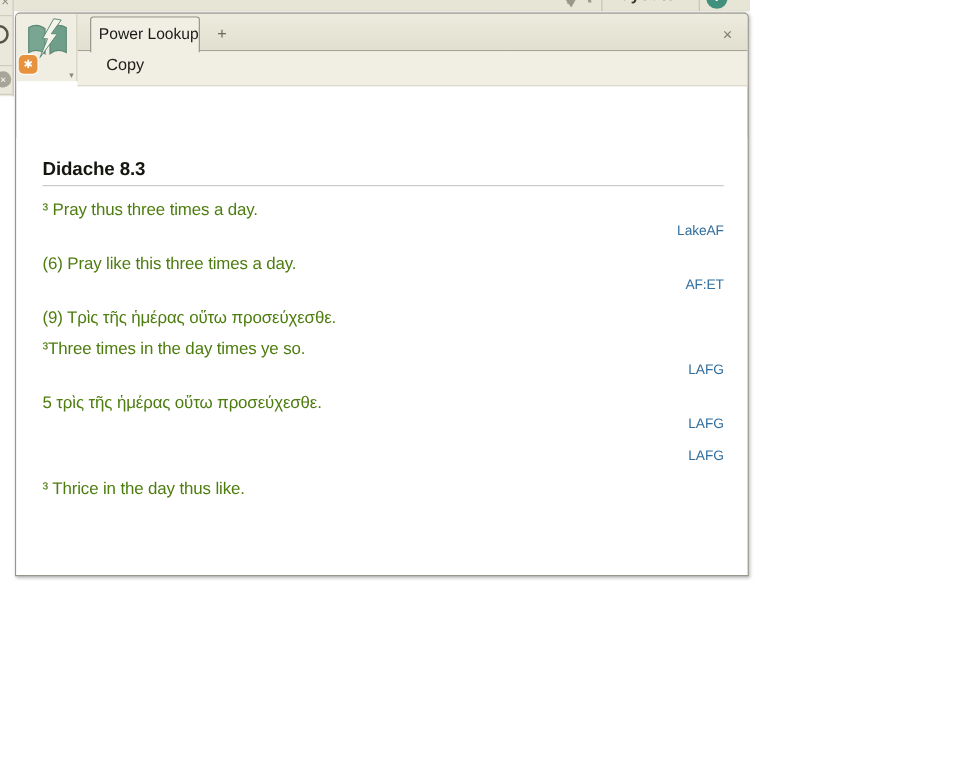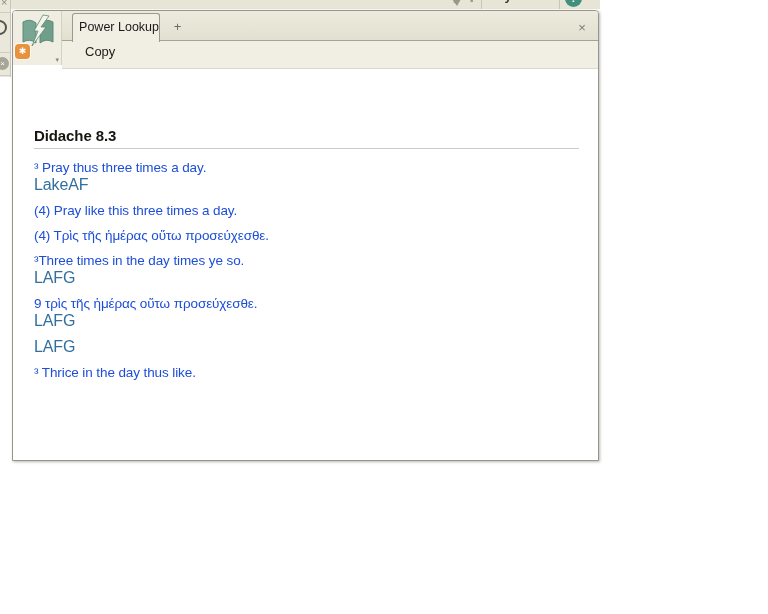--- a/index.html
+++ b/index.html
@@ -59,22 +59,22 @@
              background:#f1efe4; border-bottom:1px solid #dbd9cb; }
   .toolbar .copy { display:inline-block; margin-left:23px; margin-top:3px;
                    font-size:13px; color:#22211c; }
 
   .content { position:absolute; left:0; top:55px; right:0; bottom:0; background:#ffffff;
              padding:17px 19px 0 21px;margin-top:44px; }
   .heading { font-size:15px; font-weight:700; color:#16150f; line-height:18px; letter-spacing:-.1px; }
   .rule { border:none; border-top:1px solid #cbcbcb; margin:3px 0 0 0; }
   .entries { margin-top:10px; }
   .entry { margin-bottom:8px; }
-  .entry .txt { font-size:13.5px; color:#1d4ed8; line-height:17px; letter-spacing:-.1px; }
-  .entry .src { font-size:16px; color:#336f9e; line-height:18px; letter-spacing:-.1px; }
+  .entry .txt { font-size:13.5px; color:#4d7c0f; line-height:17px; letter-spacing:-.1px; }
+  .entry .src { font-size:11px; color:#336f9e; line-height:18px; text-align:right; letter-spacing:-.1px; }
 </style>
 </head>
 <body>
 
 <div class="stage">
 
   <div class="top-strip">
     <div class="undo-wrap">
       <svg width="26" height="20" viewBox="0 0 26 20">
         <path d="M4 14 Q4 6 12 6 Q20 6 21 13" fill="none" stroke="#9a9889" stroke-width="2.4"></path>
@@ -123,31 +123,32 @@
 
     <div class="content">
       <div class="heading">Didache 8.3</div>
       <hr class="rule">
       <div class="entries">
         <div class="entry">
           <div class="txt">³ Pray thus three times a day.</div>
           <div class="src">LakeAF</div>
         </div>
         <div class="entry">
-          <div class="txt">(4) Pray like this three times a day.</div>
+          <div class="txt">(6) Pray like this three times a day.</div>
+          <div class="src">AF:ET</div>
         </div>
         <div class="entry">
-          <div class="txt">(4) Τρὶς τῆς ἡμέρας οὕτω προσεύχεσθε.</div>
+          <div class="txt">(9) Τρὶς τῆς ἡμέρας οὕτω προσεύχεσθε.</div>
         </div>
         <div class="entry">
           <div class="txt">³Three times in the day times ye so.</div>
           <div class="src">LAFG</div>
         </div>
         <div class="entry">
-          <div class="txt">9 τρὶς τῆς ἡμέρας οὕτω προσεύχεσθε.</div>
+          <div class="txt">5 τρὶς τῆς ἡμέρας οὕτω προσεύχεσθε.</div>
           <div class="src">LAFG</div>
         </div>
         <div class="entry">
           <div class="src">LAFG</div>
         </div>
         <div class="entry">
           <div class="txt">³ Thrice in the day thus like.</div>
         </div>
       </div>
     </div>

